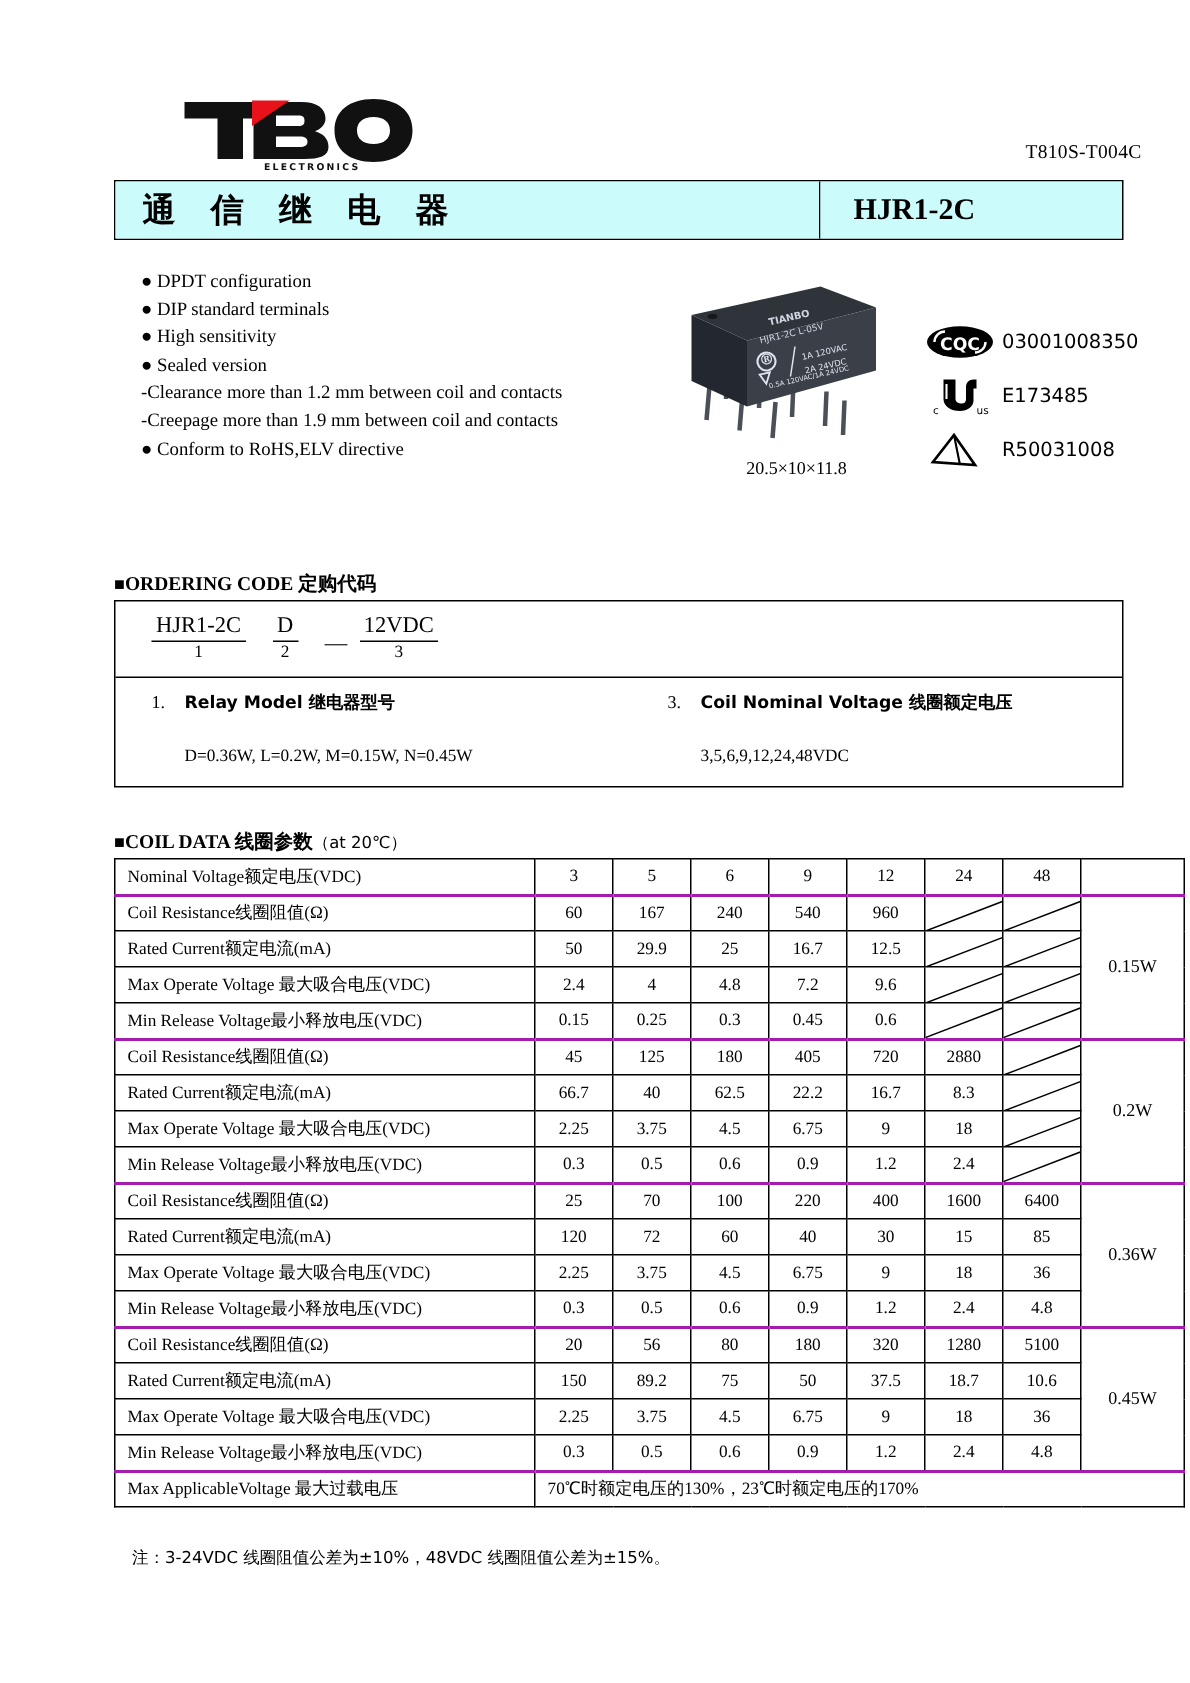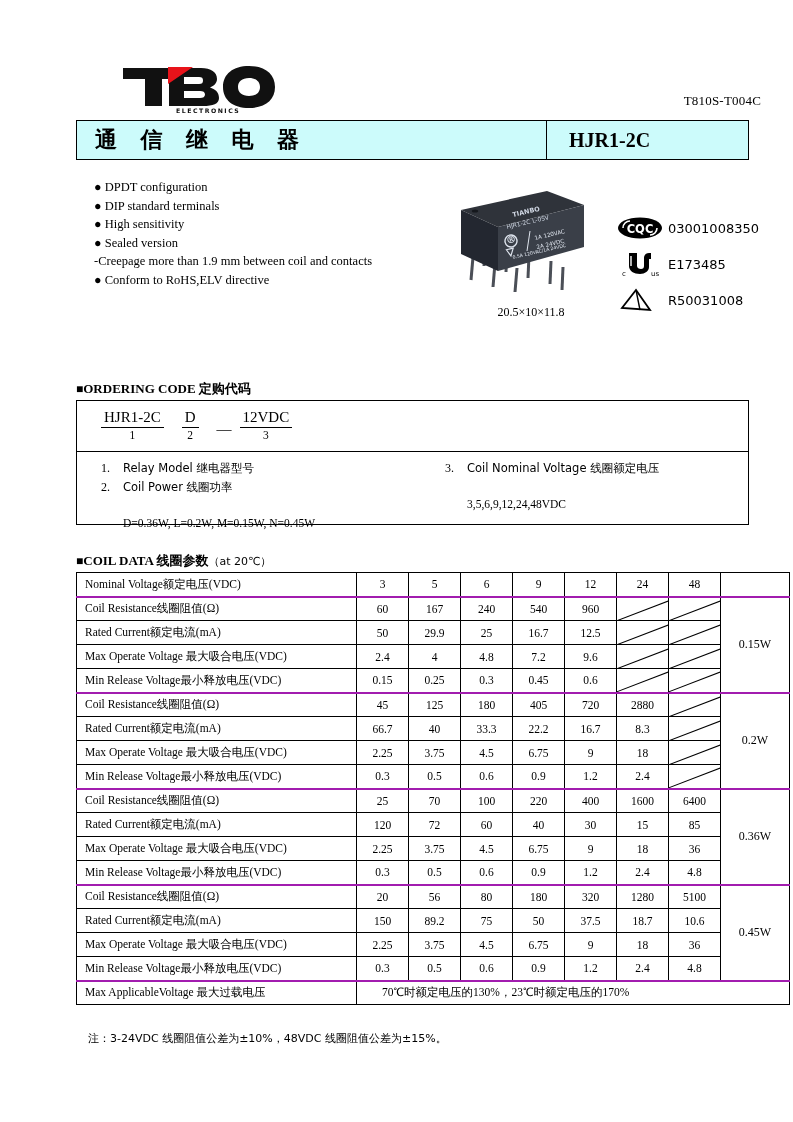--- a/index.html
+++ b/index.html
@@ -118,42 +118,42 @@
   .oc-val{ border-bottom:1px solid #000; padding:0 3px 1px 3px; display:block;}
   .oc-num{ font-size:11.5px; display:block; margin-top:1px;}
   .oc-dash{ margin:0 8px 3px 0; font-size:15px;}
   .order-bot{ position:relative; height:72px;}
   .ob-col{ position:absolute; font-size:12px; line-height:19px;}
   .ob-col.left{ left:24px; top:7px;}
   .ob-col.right{ left:368px; top:7px;}
   .ob-row{ white-space:nowrap;}
   .ob-idx{ display:inline-block; width:22px;}
   .ob-sub{ padding-left:22px; white-space:nowrap; font-size:11.5px;margin-top:17px;}
-  .cnf{font-family:"DejaVu Sans",sans-serif;font-size:11.5px;}
+  .cnf{font-family:"DejaVu Sans",sans-serif;font-size:11.5px;font-weight:bold;}
   
   .coil-table{
     position:absolute;left:60px;top:572px;width:673px;
     border-collapse:collapse;
     table-layout:fixed;
     border-radius:14px;
   }
   .coil-table td{
     border:1px solid #000;
     font-size:11.5px;
     height:24px;
     padding:0 4px;
     box-sizing:border-box;
     font-family:"Liberation Serif",serif;
   }
   .coil-table td.lbl{
     text-align:left;padding-left:8px;white-space:nowrap;
   }
   .coil-table td.num{ text-align:center;}
   .coil-table td.pw{ text-align:center; font-size:12px;margin-left:12px;}
-  .coil-table td.note{ text-align:left; padding-left:25px; font-size:11.5px;}
+  .coil-table td.note{ text-align:left; padding-left:8px; font-size:11.5px;}
   .blockstart td{ border-top:2px solid #a21caf;}
   .diag{ position:relative; overflow:hidden;}
   .diag::after{
     content:"";
     position:absolute;
     left:-2px;bottom:-2px;
     width:152%;height:152%;
     border-bottom:1px solid #000;
     transform-origin:left bottom;
     transform:rotate(-21deg);
@@ -201,20 +201,21 @@
     <div class="title-right">
       <span>HJR1-2C</span>
     </div>
   </div>
 
   <div class="features">
     <div class="feat">● DPDT configuration</div>
     <div class="feat">● DIP standard terminals</div>
     <div class="feat">● High sensitivity</div>
     <div class="feat">● Sealed version</div>
+    <div class="feat">-Clearance more than 1.2 mm between coil and contacts</div>
     <div class="feat">-Creepage more than 1.9 mm between coil and contacts</div>
     <div class="feat">● Conform to RoHS,ELV directive</div>
   </div>
 
   <div class="relay-wrap">
     <svg width="140" height="120" viewBox="0 0 140 120">
 
       <g stroke="#4b4f57" stroke-width="3" fill="none">
         <path d="M22,74 L20,97"></path>
           <path d="M44,80 L42,104"></path>
@@ -312,23 +313,20 @@
           <span class="oc-val">12VDC</span>
           <span class="oc-num">3</span>
         </div>
       </div>
     </div>
     <div class="order-bot">
       <div class="ob-col left">
         <div class="ob-row">
           <span class="ob-idx">1.</span><span class="cnf">Relay Model  继电器型号</span>
         </div>
-        <div class="ob-row">
-          <span class="ob-idx">2.</span><span class="cnf">Coil Power  线圈功率</span>
-        </div>
         <div class="ob-sub">D=0.36W, L=0.2W, M=0.15W, N=0.45W</div>
       </div>
       <div class="ob-col right">
         <div class="ob-row">
           <span class="ob-idx">3.</span><span class="cnf">Coil Nominal Voltage  线圈额定电压</span>
         </div>
         <div class="ob-sub">3,5,6,9,12,24,48VDC</div>
       </div>
     </div>
   </div>
@@ -413,21 +411,21 @@
         <td class="num">405</td>
         <td class="num">720</td>
         <td class="num">2880</td>
         <td class="num diag"></td>
         <td class="pw" rowspan="4">0.2W</td>
       </tr>
       <tr>
         <td class="lbl cnsmall">Rated Current额定电流(mA)</td>
         <td class="num">66.7</td>
         <td class="num">40</td>
-        <td class="num">33.3</td>
+        <td class="num">62.5</td>
         <td class="num">22.2</td>
         <td class="num">16.7</td>
         <td class="num">8.3</td>
         <td class="num diag"></td>
       </tr>
       <tr>
         <td class="lbl cnsmall">Max Operate Voltage 最大吸合电压(VDC)</td>
         <td class="num">2.25</td>
         <td class="num">3.75</td>
         <td class="num">4.5</td>

